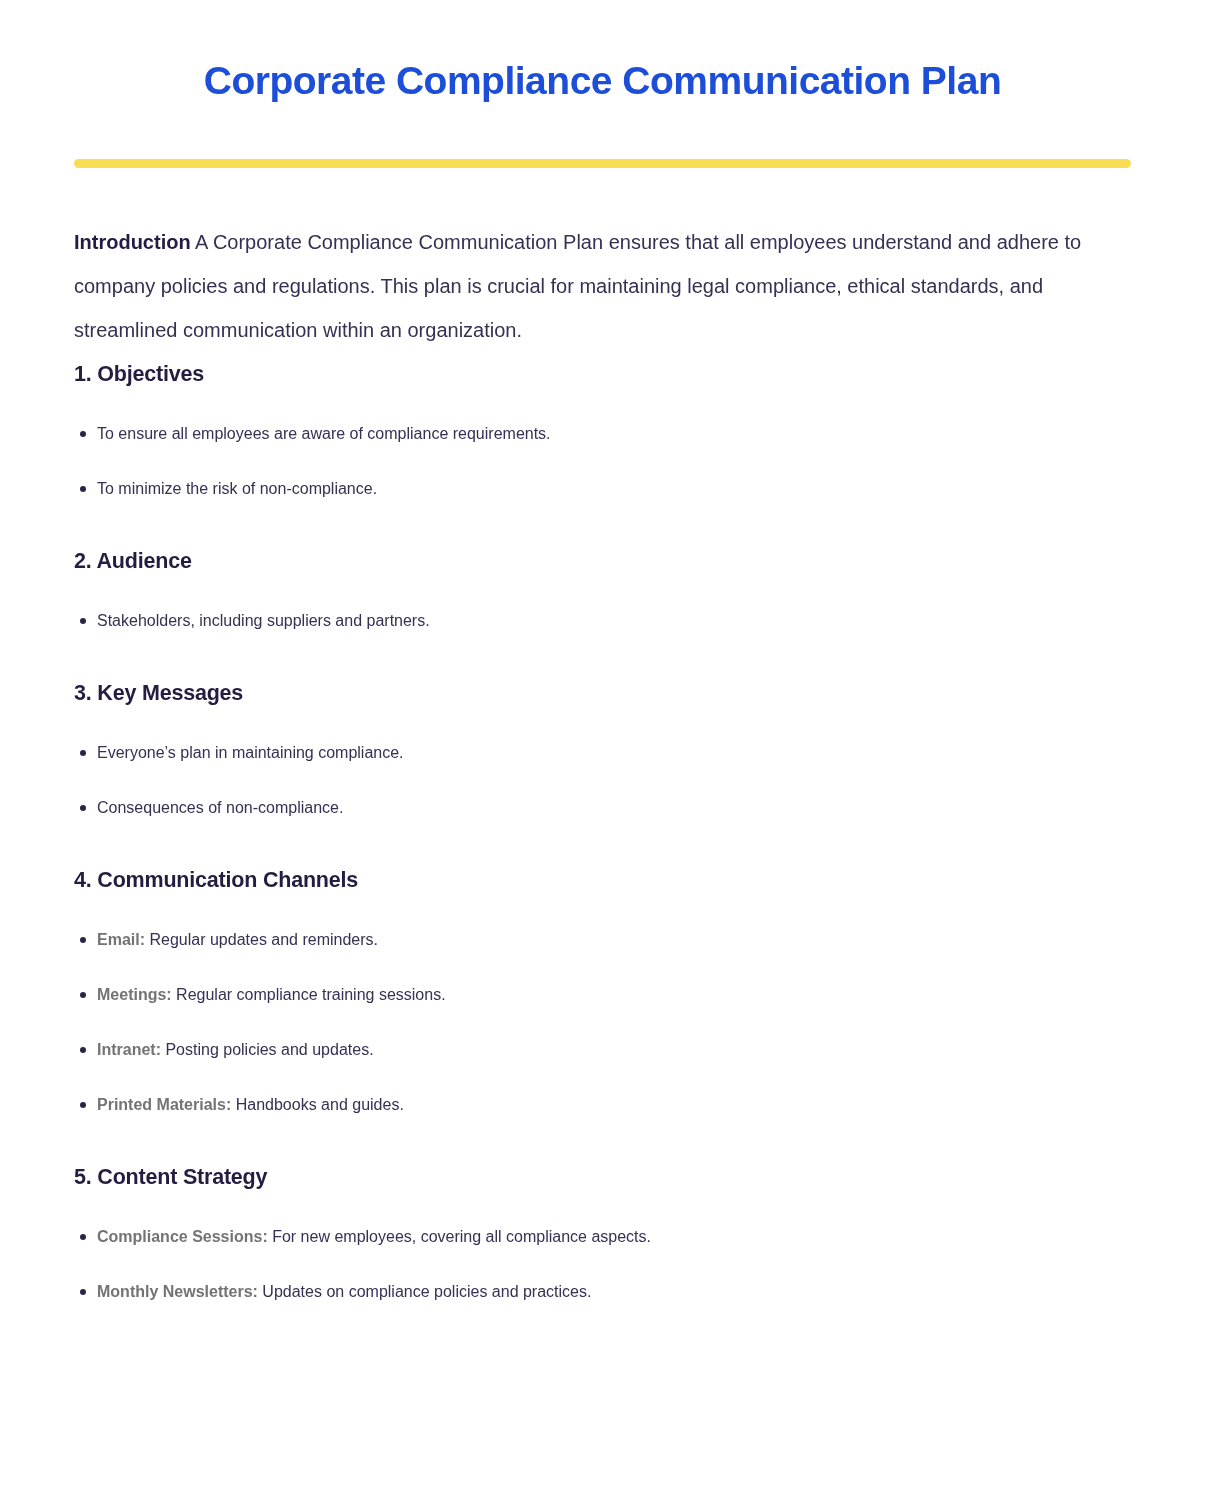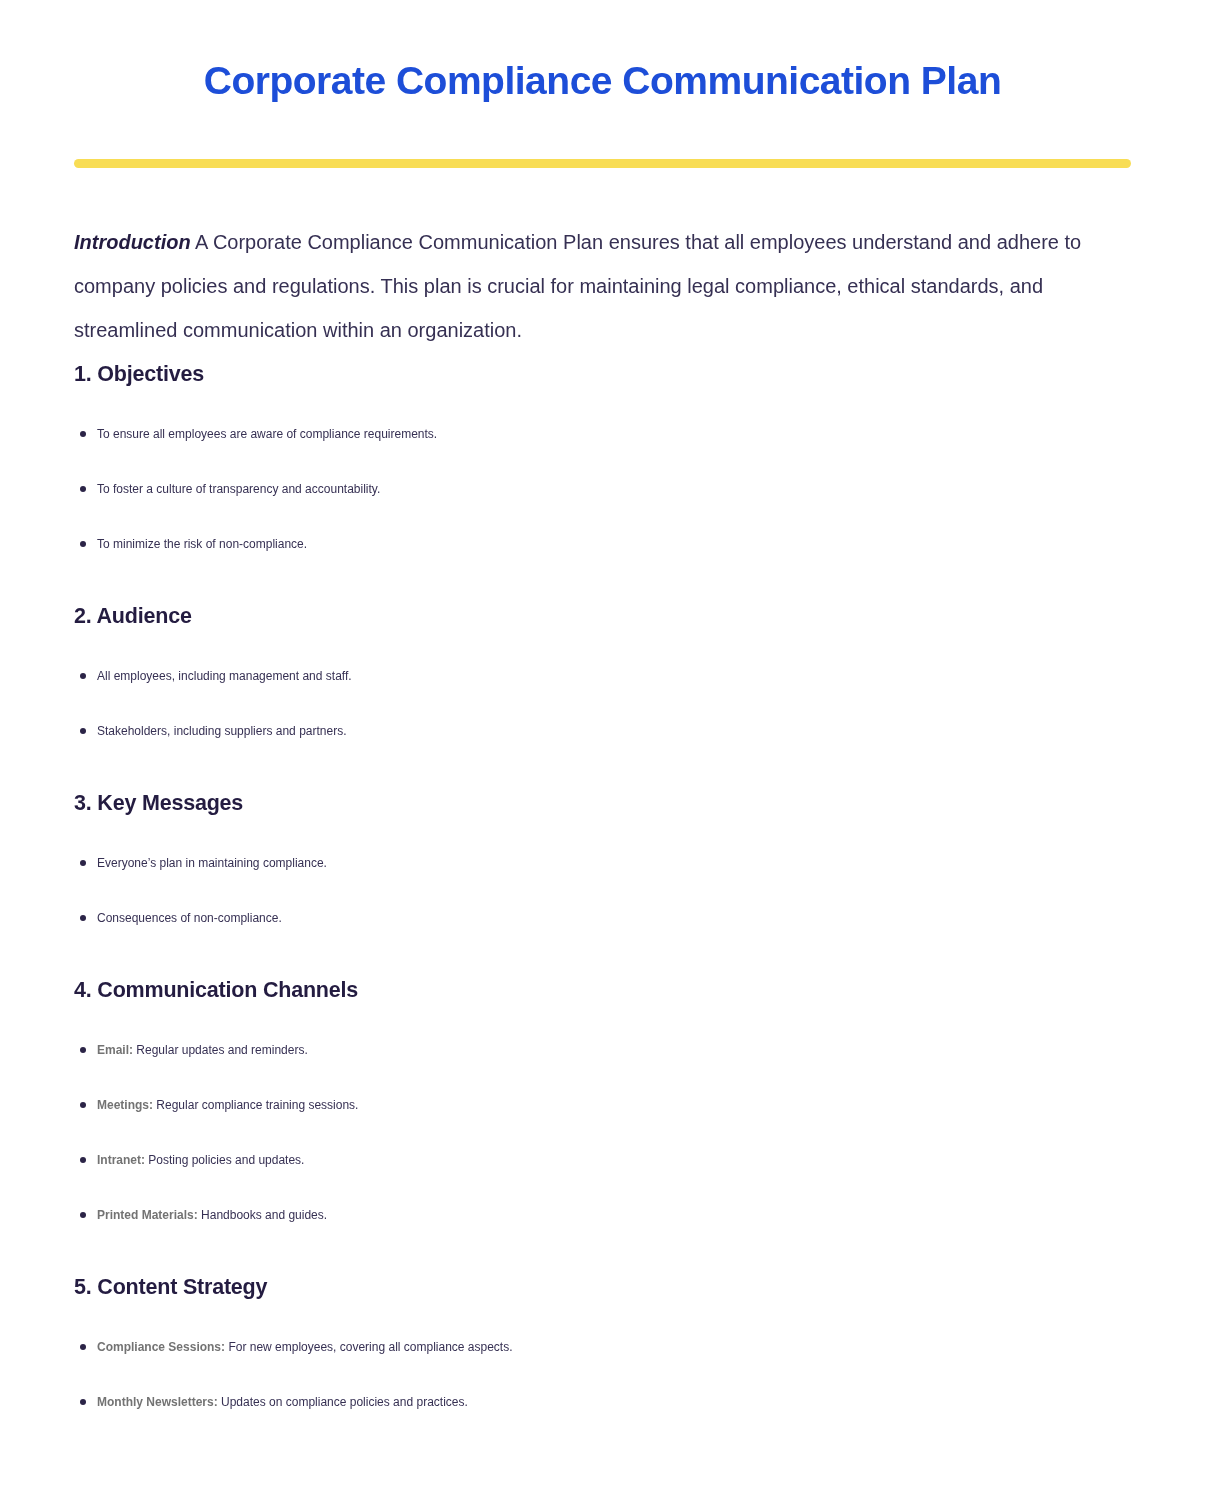--- a/index.html
+++ b/index.html
@@ -33,40 +33,39 @@
   }
   p.intro {
     font-size: 20px;
     line-height: 44px;
     margin: 52px 0 0 0;
     color: #363053;
   }
   p.intro strong {
     color: #241C41;
     font-weight: 700;
-    font-style: italic;
   }
   h3.sec-heading {
     font-size: 21.5px;
     line-height: 30px;
     font-weight: 700;
     color: #241C41;
     margin: 43px 0 0 0;
     letter-spacing: -0.2px;
   }
   #sections > h3.sec-heading:first-child {
     margin-top: 7px;
   }
   ul.sec-list {
     list-style: none;
     margin: 31px 0 0 0;
     padding: 0 0 0 23px;
   }
   ul.sec-list li {
-    font-size: 12px;
+    font-size: 16px;
     line-height: 28px;
     margin: 0 0 27px 0;
     position: relative;
     color: #363053;
   }
   ul.sec-list li::before {
     content: "";
     position: absolute;
     left: -17px;
     top: 11px;
@@ -87,26 +86,24 @@
   <h1 class="doc-title">Corporate Compliance Communication Plan</h1>
   <div class="divider"></div>
   <p class="intro">
     <strong>Introduction</strong>
     <span>A Corporate Compliance Communication Plan ensures that all employees understand and adhere to company policies and regulations. This plan is crucial for maintaining legal compliance, ethical standards, and streamlined communication within an organization.</span>
   </p>
   <div id="sections">
       <h3 class="sec-heading">1. Objectives</h3>
       <ul class="sec-list">
         <li>To ensure all employees are aware of compliance requirements.</li>
-        <li>To foster a culture of transparency and accountability.</li>
         <li>To minimize the risk of non-compliance.</li>
       </ul>
       <h3 class="sec-heading">2. Audience</h3>
       <ul class="sec-list">
-        <li>All employees, including management and staff.</li>
         <li>Stakeholders, including suppliers and partners.</li>
       </ul>
       <h3 class="sec-heading">3. Key Messages</h3>
       <ul class="sec-list">
         <li>Everyone’s plan in maintaining compliance.</li>
         <li>Consequences of non-compliance.</li>
       </ul>
       <h3 class="sec-heading">4. Communication Channels</h3>
       <ul class="sec-list">
         <li><strong>Email:</strong> Regular updates and reminders.</li>

